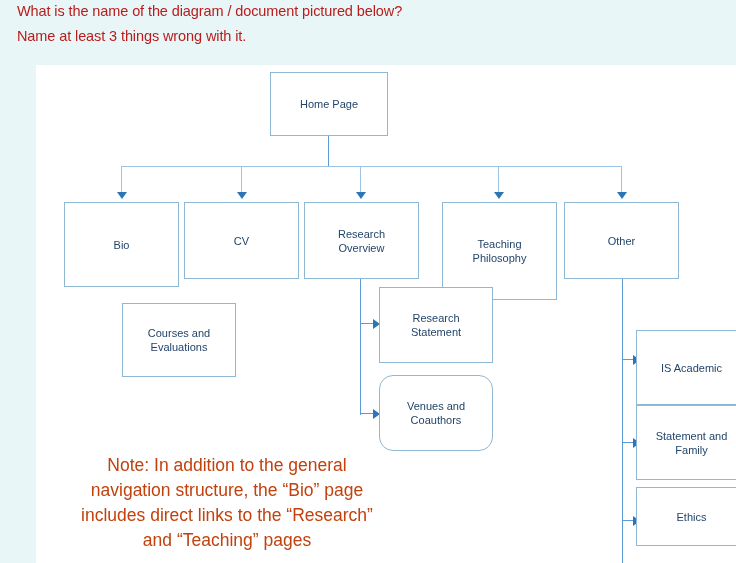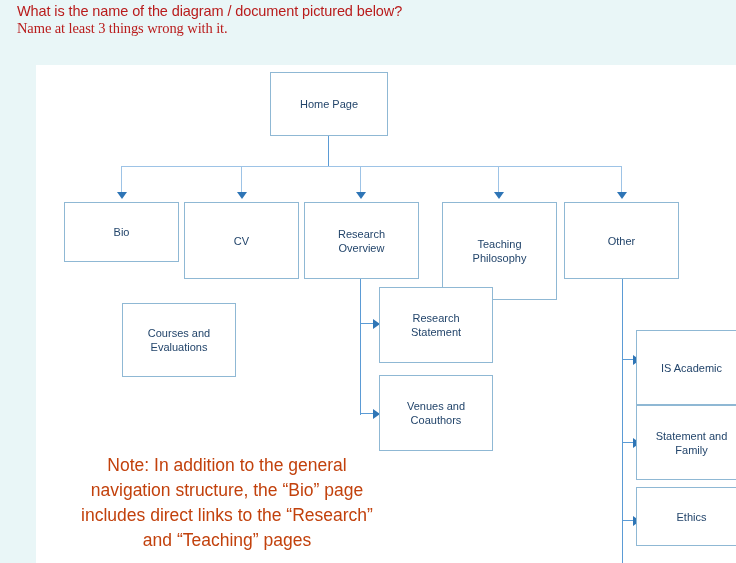--- a/index.html
+++ b/index.html
@@ -34,21 +34,21 @@
   .q-line {
     position: absolute;
     left: 17px;
     color: #b91c1c;
     font-size: 14.5px;
     font-family: "Liberation Sans", sans-serif;
     white-space: nowrap;
     letter-spacing: -0.1px;
   }
   .q-line1 { top: 3px; }
-  .q-line2 { top: 20px; font-family: Liberation Serif, serif; }
+  .q-line2 { top: 28px; }
 
   
   .diagram {
     position: absolute;
     left: 36px;
     top: 65px;
     width: 716px;
     height: 498px;
     background: #ffffff;
     overflow: hidden;
@@ -135,21 +135,21 @@
 
     <div class="conn v light" style="left:324px; top:101px; height:28px;"></div>
     <div class="arrow-down" style="left:320px; top:127px;"></div>
 
     <div class="conn v light" style="left:462px; top:101px; height:28px;"></div>
     <div class="arrow-down" style="left:458px; top:127px;"></div>
 
     <div class="conn v light" style="left:585px; top:101px; height:28px;"></div>
     <div class="arrow-down" style="left:581px; top:127px;"></div>
 
-    <div class="node" style="left:28px; top:137px; width:115px; height:60px;text-align:center;">
+    <div class="node" style="left:28px; top:137px; width:115px; height:85px;text-align:center;">
       <span>Bio</span>
     </div>
 
     <div class="node" style="left:148px; top:137px; width:115px; height:77px;">
       <span>CV</span>
     </div>
 
     <div class="node" style="left:268px; top:137px; width:115px; height:77px;">
       <div>
         <span>Research</span>
@@ -174,21 +174,21 @@
     <div class="conn h" style="left:324px; top:348px; width:17px;"></div>
     <div class="arrow-right" style="left:337px; top:344px;"></div>
 
     <div class="node" style="left:343px; top:222px; width:114px; height:76px;">
       <div>
         <span>Research</span>
         <span>Statement</span>
       </div>
     </div>
 
-    <div class="node" style="left:343px; top:310px; width:114px; height:76px;">
+    <div class="node" style="left:343px; top:310px; width:114px; height:76px;border-radius:14px;">
       <div>
         <span>Venues and</span>
         <span>Coauthors</span>
       </div>
     </div>
 
     <div class="node" style="left:86px; top:238px; width:114px; height:74px;">
       <div>
         <span>Courses and</span>
         <span>Evaluations</span>

